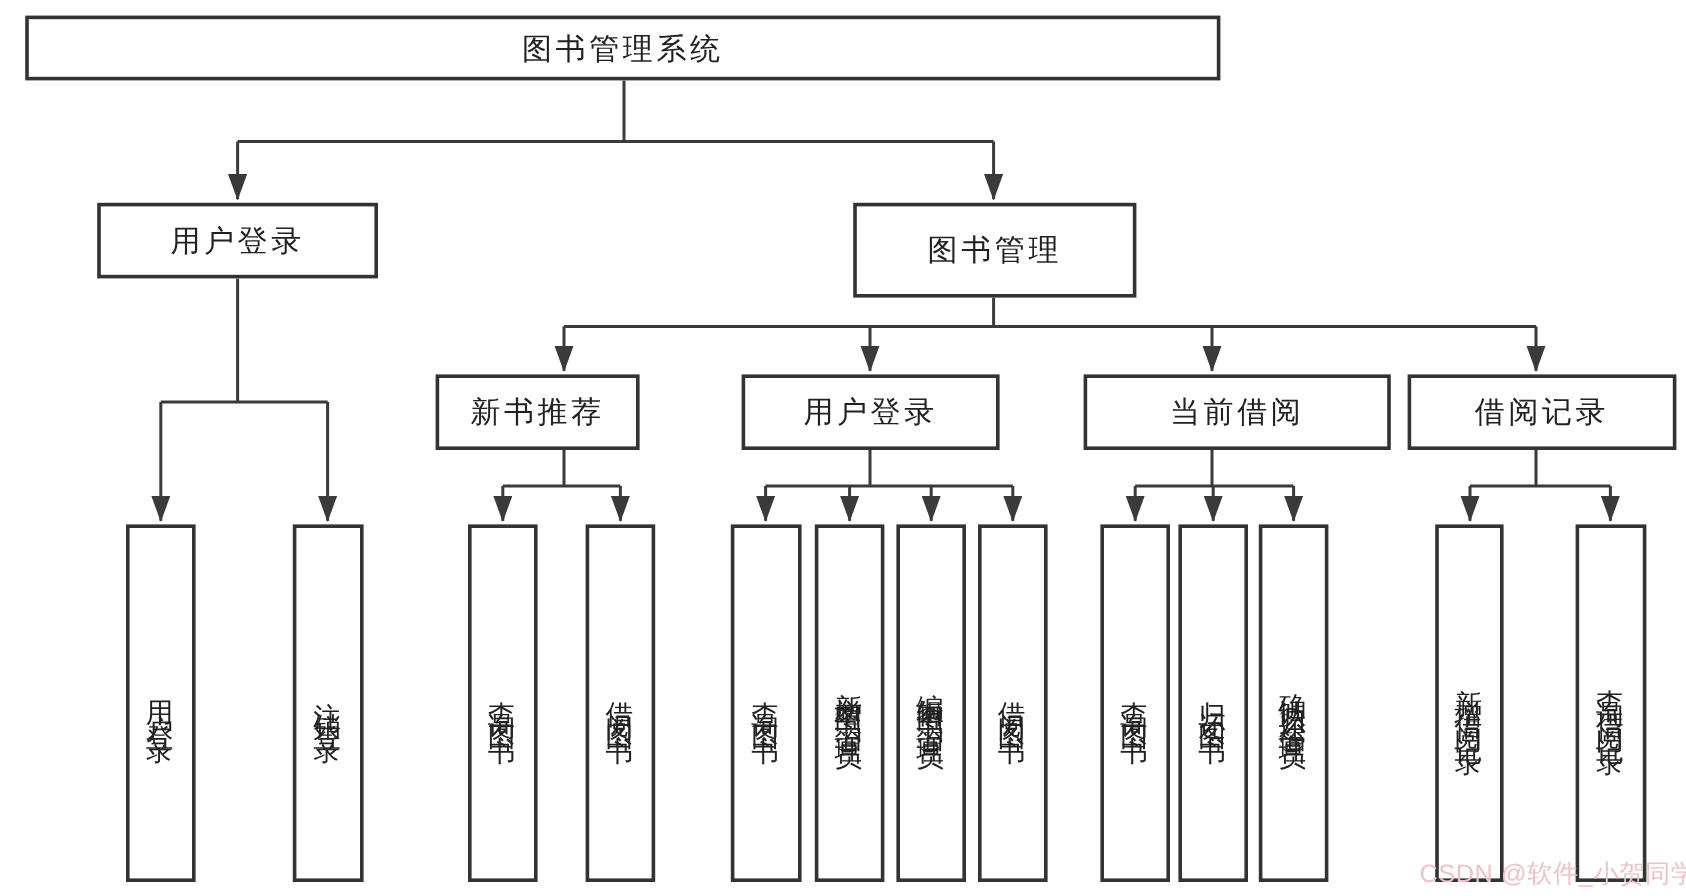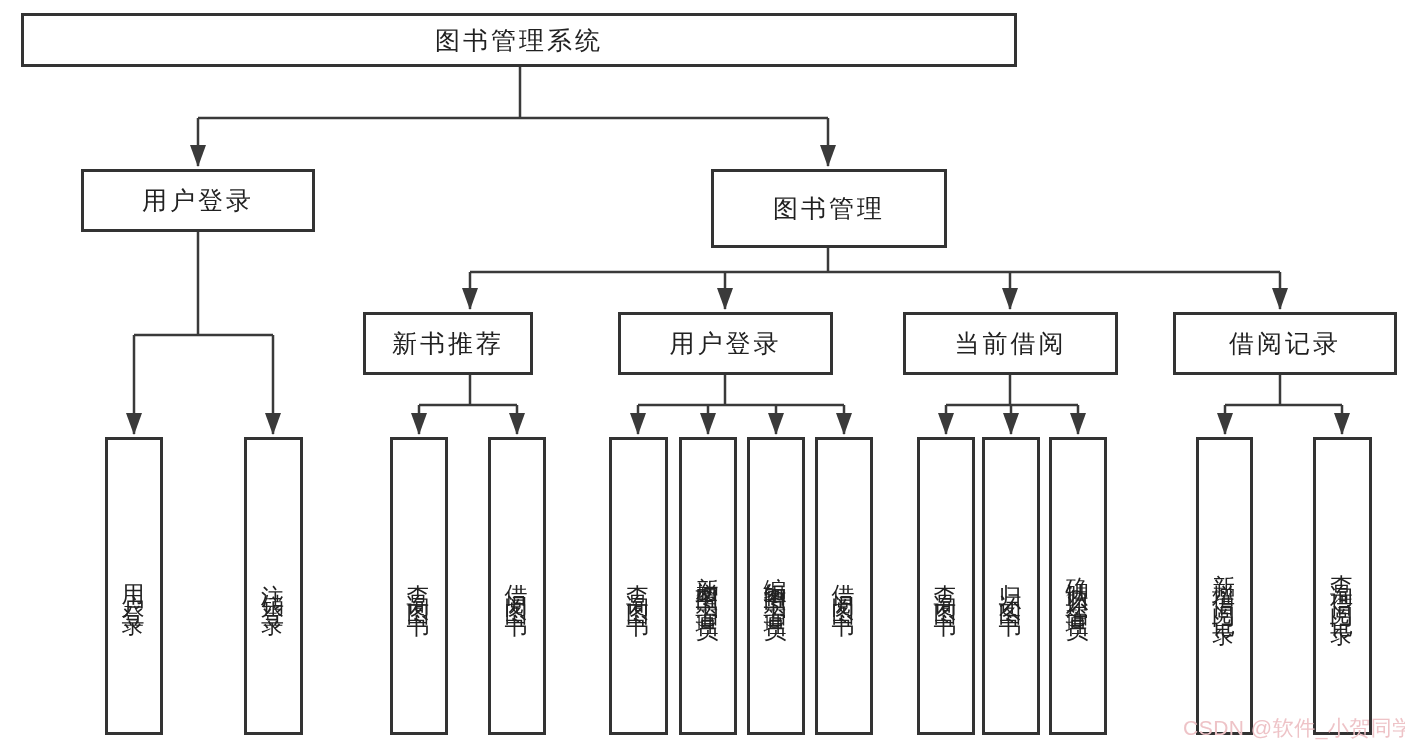--- a/index.html
+++ b/index.html
@@ -128,21 +128,21 @@
   <div class="box h" style="left:711px;top:169px;width:236px;height:79px">
     <span>图书管理</span>
   </div>
 
   <div class="box h" style="left:363px;top:312px;width:170px;height:63px">
     <span>新书推荐</span>
   </div>
   <div class="box h" style="left:618px;top:312px;width:215px;height:63px">
     <span>用户登录</span>
   </div>
-  <div class="box h" style="left:903px;top:312px;width:215px;height:63px">
+  <div class="box h" style="left:903px;top:312px;width:256px;height:63px">
     <span>当前借阅</span>
   </div>
   <div class="box h" style="left:1173px;top:312px;width:224px;height:63px">
     <span>借阅记录</span>
   </div>
 
   <div class="box leaf" style="left:105px;top:437px;width:58px;height:298px">
     <span class="v">用户登录</span>
   </div>
   <div class="box leaf" style="left:244px;top:437px;width:59px;height:298px">

